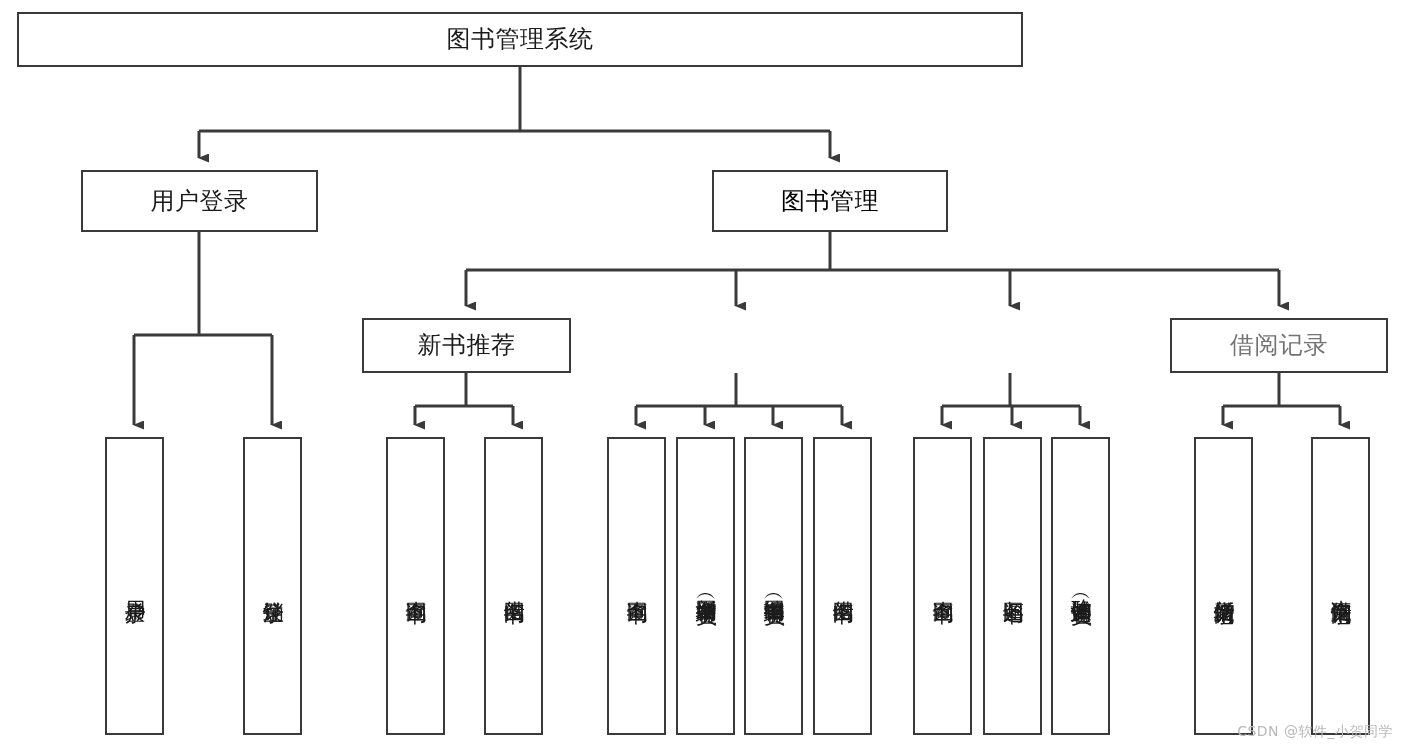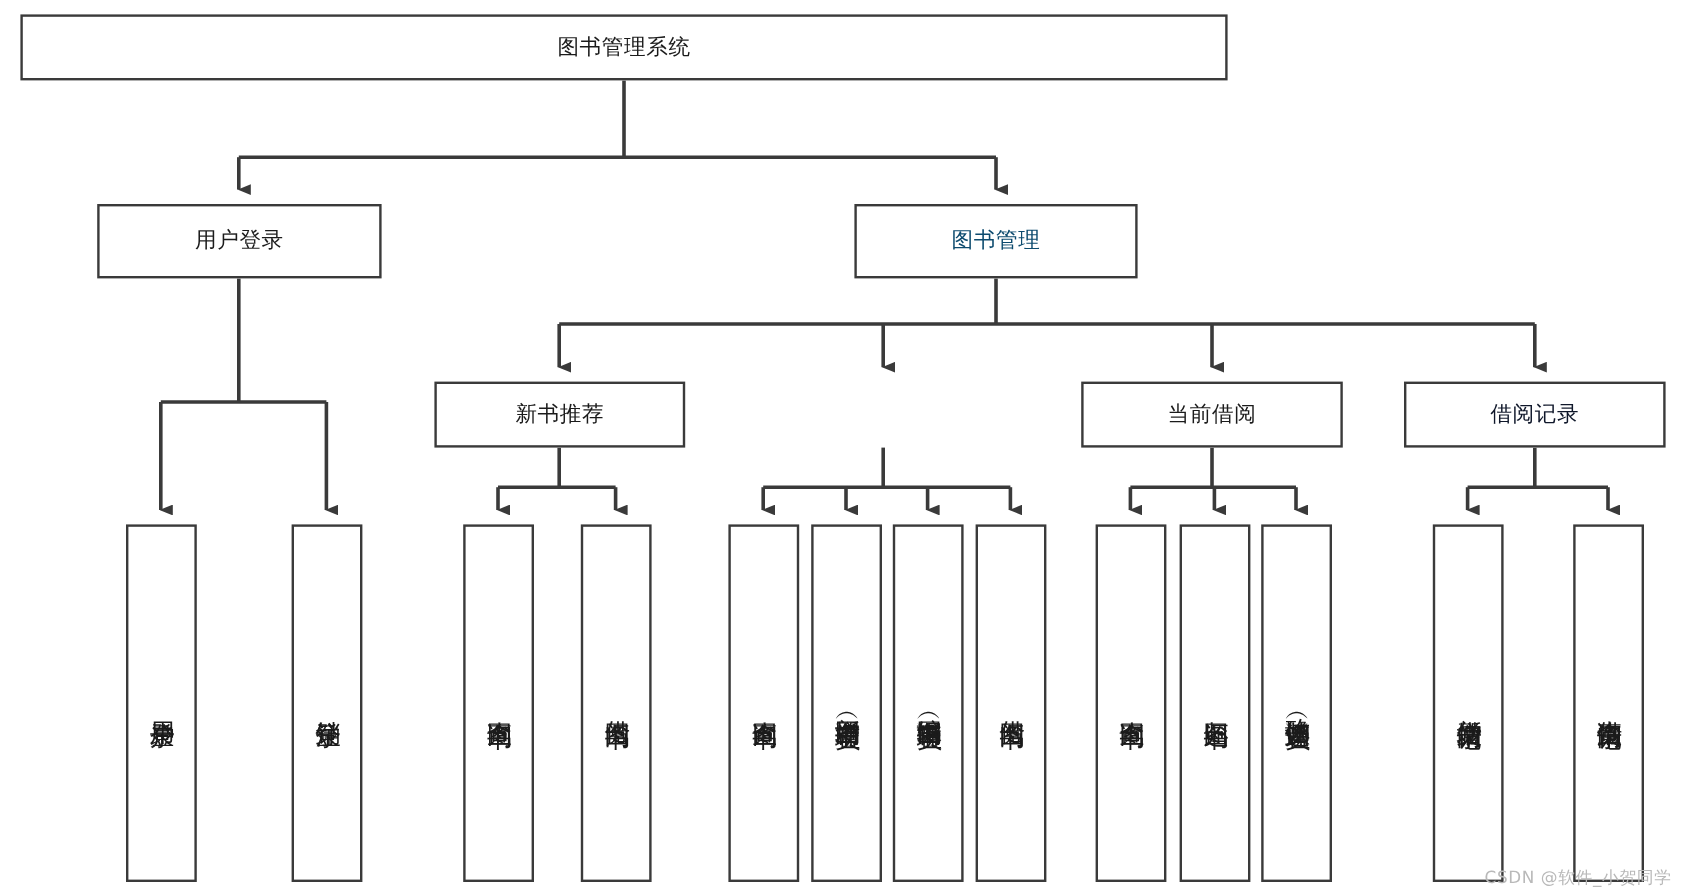--- a/index.html
+++ b/index.html
@@ -31,21 +31,21 @@
     box-sizing: border-box;
     background: #ffffff;
     border: 2px solid #3a3a3a;
     display: flex;
     align-items: center;
     justify-content: center;
     text-align: center;
     color: #1b1b1b;
   }
   .node-h {
-    font-size: 18px;
+    font-size: 24px;
     letter-spacing: 0.5px;
     line-height: 1.1;
   }
   .node-v {
     writing-mode: vertical-rl;
     text-orientation: upright;
     font-size: 21px;
     line-height: 1.32;
     letter-spacing: 1px;
     padding: 6px 0;
@@ -135,31 +135,28 @@
     </g>
   </svg>
 
   <div class="node node-h" style="left: 17px; top: 12px; width: 1006px; height: 55px; background: rgb(255, 255, 255); border-color: rgb(58, 58, 58); color: rgb(27, 27, 27);">
     <span>图书管理系统</span>
   </div>
 
   <div class="node node-h" style="left: 81px; top: 170px; width: 237px; height: 62px; background: rgb(255, 255, 255); border-color: rgb(58, 58, 58); color: rgb(27, 27, 27);">
     <span>用户登录</span>
   </div>
-  <div class="node node-h" style="left: 712px; top: 170px; width: 236px; height: 62px; background: rgb(255, 255, 255); border-color: rgb(58, 58, 58); color: #0c4a6e;">
+  <div class="node node-h" style="left: 712px; top: 170px; width: 236px; height: 62px; background: rgb(255, 255, 255); border-color: rgb(58, 58, 58); color: #000000;">
     <span>图书管理</span>
   </div>
 
-  <div class="node node-h" style="left: 362px; top: 318px; width: 209px; height: 55px; background: rgb(255, 255, 255); border-color: rgb(58, 58, 58); color: rgb(27, 27, 27); font-family: Liberation Serif, serif;">
+  <div class="node node-h" style="left: 362px; top: 318px; width: 209px; height: 55px; background: rgb(255, 255, 255); border-color: rgb(58, 58, 58); color: rgb(27, 27, 27);">
     <span>新书推荐</span>
   </div>
-  <div class="node node-h" style="left: 901px; top: 318px; width: 218px; height: 55px; background: rgb(255, 255, 255); border-color: rgb(58, 58, 58); color: rgb(27, 27, 27);">
-    <span>当前借阅</span>
-  </div>
-  <div class="node node-h" style="left: 1170px; top: 318px; width: 218px; height: 55px; background: rgb(255, 255, 255); border-color: rgb(58, 58, 58); color: #0f172a;">
+  <div class="node node-h" style="left: 1170px; top: 318px; width: 218px; height: 55px; background: rgb(255, 255, 255); border-color: rgb(58, 58, 58); color: #737373;">
     <span>借阅记录</span>
   </div>
 
   <div class="node node-v" style="left: 105px; top: 437px; width: 59px; height: 298px; background: rgb(255, 255, 255); border-color: rgb(58, 58, 58); color: rgb(27, 27, 27);">
     <span class="vtext">用户登录</span>
   </div>
   <div class="node node-v" style="left: 243px; top: 437px; width: 59px; height: 298px; background: rgb(255, 255, 255); border-color: rgb(58, 58, 58); color: rgb(27, 27, 27);">
     <span class="vtext">注销登录</span>
   </div>
   <div class="node node-v" style="left: 386px; top: 437px; width: 59px; height: 298px; background: rgb(255, 255, 255); border-color: rgb(58, 58, 58); color: rgb(27, 27, 27);">

